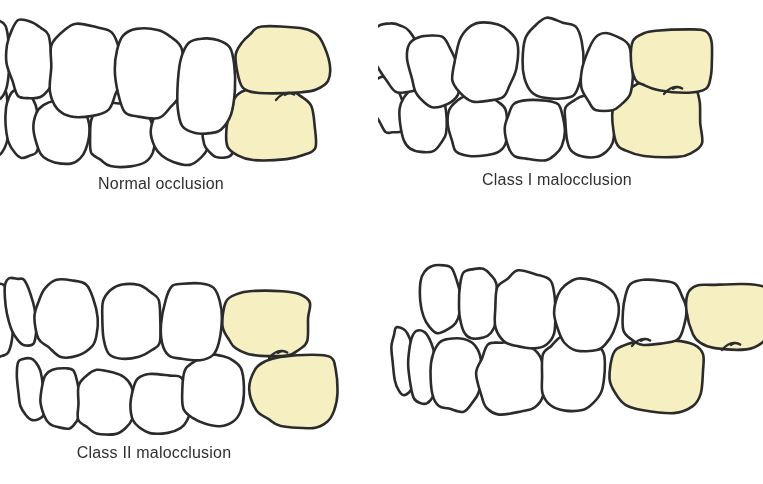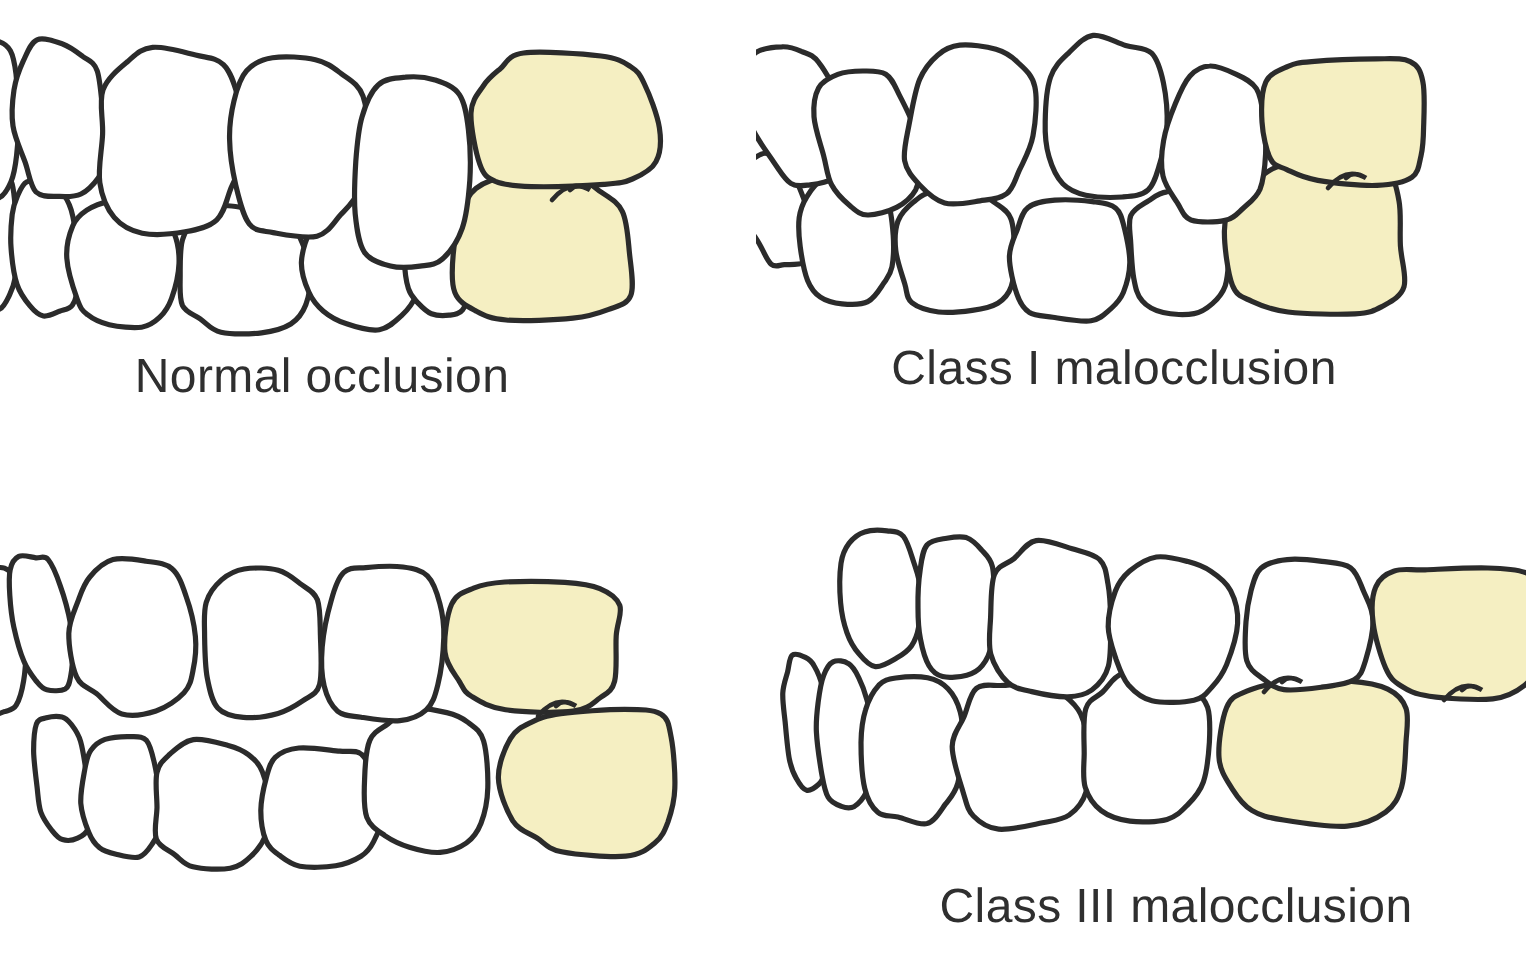--- a/index.html
+++ b/index.html
@@ -16,21 +16,21 @@
   #panel-3{left:0;top:248px;width:378px;height:236px;}
   #panel-4{left:378px;top:248px;width:385px;height:236px;}
   .drawing{position:absolute;left:0;display:block;overflow:hidden;}
   #svg-p1{top:8px;width:345px;height:162px;}
   #svg-p2{top:12px;width:345px;height:150px;}
   #svg-p3{top:2px;width:345px;height:190px;}
   #svg-p4{top:2px;width:385px;height:176px;}
   .caption{
     position:absolute;
     transform:translateX(-50%);
-    font-size:24px;
+    font-size:16px;
     letter-spacing:0.2px;
     color:var(--label,#2f2f2f);
     white-space:nowrap;
   }
   #caption-1{left:161px;top:175px;}
   #caption-2{left:179px;top:171px;}
   #caption-3{left:154px;top:196px;}
   #caption-4{left:210px;top:192px;}
 </style>
 </head>
@@ -86,35 +86,35 @@
         <path d="M243.9,143.9C243.7,150.7 242.3,157.0 240.5,161.6C238.7,166.2 236.5,169.1 233.2,171.5C229.8,173.9 224.9,175.8 220.1,176.2C215.4,176.6 209.3,175.0 204.7,173.6C200.1,172.2 196.2,170.3 192.6,167.9C189.1,165.4 185.2,163.4 183.4,158.7C181.7,154.0 182.0,146.0 182.3,139.6C182.5,133.2 182.9,124.8 184.9,120.2C186.8,115.6 190.5,114.5 194.0,111.9C197.6,109.2 201.2,105.3 206.1,104.4C211.0,103.5 218.8,105.2 223.4,106.3C228.1,107.4 230.9,108.8 233.9,111.1C237.0,113.5 240.1,115.0 241.8,120.5C243.4,125.9 244.1,137.0 243.9,143.9Z" fill="#ffffff" stroke="#2b2b2b" stroke-width="2.6" stroke-linejoin="round"></path>
         <path d="M337.4,144.2C337.2,151.2 335.6,156.3 334.0,160.9C332.3,165.4 331.1,168.5 327.5,171.4C324.0,174.3 320.7,177.4 312.9,178.1C305.1,178.8 288.3,177.4 280.8,175.9C273.4,174.3 272.4,171.5 268.3,168.9C264.2,166.3 259.6,165.3 256.4,160.4C253.3,155.4 249.4,146.0 249.2,139.1C249.0,132.3 252.4,124.0 255.2,119.3C257.9,114.7 261.4,113.2 265.6,111.2C269.8,109.1 272.6,108.0 280.4,106.9C288.2,105.8 303.9,104.7 312.3,104.7C320.6,104.7 326.5,104.7 330.4,107.0C334.3,109.4 334.4,112.6 335.6,118.8C336.8,125.0 337.7,137.2 337.4,144.2Z" fill="#f5efc2" stroke="#2b2b2b" stroke-width="2.6" stroke-linejoin="round"></path>
         <path d="M13.2,72.8C13.0,79.6 12.7,85.5 11.8,90.5C11.0,95.4 9.7,100.0 8.1,102.6C6.6,105.1 4.8,105.0 2.4,105.8C-0.0,106.5 -4.2,108.4 -6.5,107.2C-8.9,106.1 -10.1,102.0 -11.7,99.0C-13.4,96.1 -15.7,94.5 -16.5,89.5C-17.3,84.5 -16.5,75.6 -16.6,69.0C-16.6,62.5 -17.2,55.3 -16.5,50.2C-15.8,45.2 -14.2,41.4 -12.4,38.8C-10.5,36.3 -7.9,35.7 -5.5,34.9C-3.1,34.1 -0.1,33.2 2.2,34.1C4.5,35.0 6.8,37.5 8.5,40.1C10.2,42.7 11.7,44.5 12.5,49.9C13.3,55.4 13.3,66.1 13.2,72.8Z" fill="#ffffff" stroke="#2b2b2b" stroke-width="2.6" stroke-linejoin="round"></path>
         <path d="M35.2,61.7C36.3,67.3 36.3,72.1 36.3,76.4C36.3,80.8 36.0,84.8 35.4,87.8C34.8,90.8 34.6,93.3 32.6,94.5C30.6,95.6 25.9,95.6 23.4,94.9C21.0,94.3 20.0,92.8 18.1,90.5C16.2,88.1 13.9,85.3 12.0,80.8C10.1,76.3 8.1,69.0 6.9,63.5C5.7,58.0 5.2,52.5 4.9,47.7C4.6,43.0 4.3,38.1 5.1,34.8C5.8,31.6 7.3,29.2 9.4,28.2C11.5,27.2 15.4,28.6 17.9,28.9C20.3,29.1 22.1,27.5 24.1,29.8C26.1,32.2 28.3,37.5 30.1,42.8C32.0,48.1 34.2,56.1 35.2,61.7Z" fill="#ffffff" stroke="#2b2b2b" stroke-width="2.6" stroke-linejoin="round"></path>
         <path d="M97.7,68.2C98.3,74.4 97.5,80.5 96.5,85.2C95.6,89.9 95.1,93.0 92.0,96.4C88.9,99.8 83.2,103.7 78.0,105.5C72.8,107.2 65.9,108.4 60.9,107.0C55.9,105.5 52.0,99.9 48.2,96.8C44.4,93.7 40.6,93.4 38.3,88.4C36.0,83.4 34.3,73.0 34.4,66.7C34.6,60.4 37.3,55.3 39.0,50.6C40.7,45.9 41.9,42.0 44.8,38.6C47.7,35.1 51.8,31.1 56.5,29.8C61.2,28.5 68.2,29.8 73.1,30.6C78.0,31.3 82.7,31.5 86.0,34.4C89.4,37.3 91.1,42.4 93.0,48.0C95.0,53.6 97.1,62.0 97.7,68.2Z" fill="#ffffff" stroke="#2b2b2b" stroke-width="2.6" stroke-linejoin="round"></path>
         <path d="M160.2,67.6C160.4,74.7 161.2,86.7 159.8,92.2C158.3,97.6 154.9,97.9 151.5,100.3C148.0,102.7 143.9,105.3 139.0,106.7C134.0,108.1 126.8,109.2 121.7,108.7C116.7,108.3 111.9,107.3 108.9,104.0C105.9,100.7 104.7,94.7 103.6,88.8C102.5,82.8 102.4,74.4 102.3,68.1C102.3,61.9 101.7,55.9 103.1,51.2C104.5,46.4 107.7,42.6 110.9,39.8C114.1,37.1 117.4,35.3 122.1,34.5C126.8,33.7 134.3,33.8 139.1,35.1C143.9,36.4 147.6,39.9 150.9,42.4C154.1,44.8 157.1,45.7 158.7,49.9C160.2,54.1 160.0,60.6 160.2,67.6Z" fill="#ffffff" stroke="#2b2b2b" stroke-width="2.6" stroke-linejoin="round"></path>
         <path d="M221.9,68.7C221.7,75.5 220.4,86.4 218.9,92.4C217.4,98.5 216.3,101.9 213.1,104.9C209.9,107.9 205.3,109.7 199.9,110.3C194.5,110.9 185.7,109.4 180.6,108.6C175.4,107.8 171.9,108.1 168.8,105.6C165.7,103.0 163.4,98.4 162.1,93.1C160.8,87.7 160.5,80.6 161.1,73.5C161.7,66.3 163.8,56.5 165.6,50.3C167.3,44.0 169.0,38.9 171.9,36.2C174.8,33.4 178.1,34.2 183.0,33.8C188.0,33.3 196.4,32.8 201.5,33.5C206.6,34.2 210.6,34.9 213.7,37.9C216.8,41.0 218.6,46.6 219.9,51.7C221.3,56.8 222.1,61.9 221.9,68.7Z" fill="#ffffff" stroke="#2b2b2b" stroke-width="2.6" stroke-linejoin="round"></path>
         <path d="M308.1,67.9C307.7,74.3 308.7,85.4 307.3,90.6C306.0,95.8 303.4,96.5 299.9,99.0C296.4,101.5 294.3,104.6 286.5,105.6C278.6,106.6 261.3,106.2 252.8,104.9C244.4,103.7 239.7,100.6 235.8,98.2C232.0,95.9 232.0,94.6 229.8,90.9C227.6,87.2 223.2,82.6 222.5,76.2C221.8,69.7 223.4,57.4 225.8,52.1C228.2,46.7 232.4,45.9 236.8,44.1C241.2,42.3 244.8,41.5 252.4,41.0C260.0,40.6 274.5,40.7 282.4,41.2C290.3,41.7 295.3,42.3 299.9,44.3C304.5,46.2 308.5,48.7 309.9,52.7C311.2,56.6 308.5,61.6 308.1,67.9Z" fill="#f5efc2" stroke="#2b2b2b" stroke-width="2.6" stroke-linejoin="round"></path>
         <path d="M 269 108 Q 278 97 288 103 Q 282 99 278 103" fill="none" stroke="#2b2b2b" stroke-width="2.3" stroke-linecap="round"></path>
       </svg>
+    <div class="caption" id="caption-3">Class II malocclusion</div>
   </section>
 
   <section class="panel" id="panel-4">
     <svg id="svg-p4" class="drawing" viewBox="0 0 385 176">
         <path d="M36.6,112.1C37.1,117.3 37.1,121.0 36.7,125.1C36.3,129.2 35.1,134.0 34.2,136.8C33.3,139.6 33.0,140.6 31.5,142.0C30.0,143.4 27.2,145.6 25.3,145.1C23.4,144.7 21.6,141.9 20.2,139.3C18.7,136.8 17.7,134.4 16.7,129.7C15.8,125.1 15.1,116.7 14.6,111.2C14.0,105.6 13.2,100.7 13.4,96.5C13.6,92.3 15.0,89.0 15.8,85.9C16.6,82.7 16.6,78.8 18.1,77.6C19.6,76.4 22.9,77.8 24.7,78.7C26.6,79.6 27.7,80.4 29.1,83.0C30.6,85.5 32.2,89.1 33.4,94.0C34.7,98.8 36.0,106.9 36.6,112.1Z" fill="#ffffff" stroke="#2b2b2b" stroke-width="2.6" stroke-linejoin="round"></path>
         <path d="M58.2,113.5C58.7,119.2 59.1,128.8 58.6,134.2C58.1,139.6 56.9,142.6 55.4,145.7C53.8,148.9 51.3,151.9 49.2,153.2C47.1,154.4 44.9,154.0 42.7,153.2C40.5,152.4 37.6,151.4 36.0,148.5C34.3,145.7 33.7,141.4 32.7,136.0C31.8,130.5 30.5,121.8 30.2,116.0C29.9,110.2 30.5,105.7 31.1,101.0C31.7,96.3 32.5,91.2 33.8,87.8C35.0,84.5 36.4,81.9 38.5,80.9C40.6,79.9 44.1,80.4 46.2,81.8C48.4,83.1 49.9,85.8 51.4,88.9C52.9,91.9 54.4,95.9 55.5,100.0C56.6,104.1 57.7,107.8 58.2,113.5Z" fill="#ffffff" stroke="#2b2b2b" stroke-width="2.6" stroke-linejoin="round"></path>
         <path d="M103.3,120.8C103.1,126.7 102.3,136.4 100.9,141.6C99.4,146.8 97.3,148.7 94.7,152.1C92.2,155.5 89.5,160.7 85.5,161.8C81.5,162.8 75.1,159.4 71.0,158.5C66.9,157.6 63.7,158.5 60.9,156.1C58.1,153.8 55.8,150.1 54.4,144.3C53.0,138.5 52.5,127.7 52.5,121.2C52.6,114.6 53.3,109.6 54.8,104.9C56.2,100.1 58.9,95.3 61.4,92.6C64.0,90.0 65.8,89.6 69.9,89.0C74.0,88.4 81.5,88.0 85.8,88.9C90.2,89.8 93.3,91.5 96.0,94.4C98.7,97.2 100.9,101.5 102.1,105.9C103.3,110.3 103.6,114.8 103.3,120.8Z" fill="#ffffff" stroke="#2b2b2b" stroke-width="2.6" stroke-linejoin="round"></path>
         <path d="M166.1,123.6C166.5,130.1 166.5,140.3 165.0,145.9C163.4,151.5 160.2,154.9 156.6,157.5C153.0,160.0 149.1,160.2 143.2,161.4C137.3,162.6 127.1,165.2 121.3,164.6C115.6,164.0 111.6,161.0 108.7,158.0C105.7,154.9 105.4,152.0 103.6,146.2C101.9,140.4 98.0,129.5 98.1,123.2C98.2,116.9 102.0,113.2 104.0,108.4C106.0,103.6 106.9,96.8 110.2,94.2C113.5,91.5 118.4,93.1 124.0,92.7C129.5,92.3 138.5,91.0 143.5,91.8C148.6,92.7 151.0,95.2 154.1,97.7C157.3,100.2 160.4,102.7 162.3,107.0C164.3,111.3 165.6,117.1 166.1,123.6Z" fill="#ffffff" stroke="#2b2b2b" stroke-width="2.6" stroke-linejoin="round"></path>
         <path d="M226.7,121.1C226.3,127.3 225.5,135.6 223.7,140.9C221.9,146.1 218.9,149.3 215.8,152.4C212.8,155.5 210.3,158.3 205.5,159.7C200.7,161.0 192.5,161.3 187.0,160.6C181.5,159.8 176.3,158.1 172.6,155.3C168.9,152.5 166.1,148.3 164.6,143.6C163.2,138.9 164.0,133.3 164.1,126.8C164.1,120.3 163.3,109.5 164.9,104.4C166.4,99.3 170.1,99.0 173.3,96.0C176.5,93.0 179.0,87.6 184.2,86.4C189.4,85.2 199.0,87.7 204.5,88.9C210.0,90.0 213.8,90.9 217.3,93.4C220.9,95.9 224.2,99.1 225.8,103.7C227.3,108.3 227.0,114.9 226.7,121.1Z" fill="#ffffff" stroke="#2b2b2b" stroke-width="2.6" stroke-linejoin="round"></path>
         <path d="M325.0,121.0C324.6,127.5 324.5,137.6 322.8,143.5C321.1,149.3 319.3,152.8 314.8,156.1C310.3,159.4 304.1,162.4 295.6,163.1C287.1,163.7 271.7,161.3 263.8,160.0C255.8,158.7 252.1,157.8 247.9,155.2C243.6,152.6 240.9,148.8 238.1,144.4C235.4,140.0 231.9,135.5 231.5,128.7C231.0,121.9 233.0,109.2 235.3,103.7C237.6,98.2 240.4,97.8 245.4,95.6C250.3,93.5 256.5,91.8 265.0,90.9C273.6,90.1 288.2,89.9 296.7,90.6C305.2,91.2 311.2,92.3 315.9,94.6C320.6,96.9 323.5,99.8 325.0,104.2C326.5,108.5 325.4,114.4 325.0,121.0Z" fill="#f5efc2" stroke="#2b2b2b" stroke-width="2.6" stroke-linejoin="round"></path>
         <path d="M82.1,44.2C82.4,49.5 82.0,58.8 81.3,63.6C80.5,68.4 79.5,70.4 77.7,73.0C75.9,75.5 73.5,77.2 70.5,78.9C67.5,80.6 62.9,83.7 59.7,83.3C56.6,83.0 53.7,79.6 51.4,76.8C49.0,74.0 47.0,70.7 45.5,66.4C44.0,62.2 42.8,57.1 42.3,51.3C41.8,45.5 41.8,36.7 42.5,31.7C43.2,26.8 44.5,24.3 46.5,21.7C48.5,19.1 51.1,17.0 54.3,16.0C57.4,14.9 62.3,15.0 65.5,15.4C68.8,15.8 71.4,15.5 73.7,18.2C75.9,20.9 77.6,27.2 79.0,31.5C80.4,35.8 81.7,38.8 82.1,44.2Z" fill="#ffffff" stroke="#2b2b2b" stroke-width="2.6" stroke-linejoin="round"></path>
         <path d="M119.1,50.9C119.0,57.3 118.8,66.7 117.8,72.1C116.9,77.4 115.2,80.2 113.1,82.8C111.0,85.4 108.7,86.7 105.4,87.6C102.1,88.5 96.5,89.1 93.3,88.3C90.1,87.5 88.3,86.0 86.5,82.9C84.6,79.7 83.1,74.2 82.2,69.4C81.2,64.5 81.0,59.6 81.0,53.9C80.9,48.1 81.3,40.1 82.1,34.9C82.8,29.7 83.3,25.2 85.5,22.5C87.7,19.9 92.1,19.7 95.4,19.1C98.7,18.5 102.3,17.9 105.2,18.8C108.1,19.8 110.7,22.5 112.8,25.0C115.0,27.4 117.2,29.0 118.2,33.3C119.2,37.7 119.1,44.4 119.1,50.9Z" fill="#ffffff" stroke="#2b2b2b" stroke-width="2.6" stroke-linejoin="round"></path>
         <path d="M177.3,59.2C177.3,66.0 177.7,77.1 176.2,83.1C174.6,89.1 171.3,92.5 167.9,95.0C164.5,97.5 160.9,98.2 155.9,98.4C150.9,98.5 142.9,97.0 137.9,95.8C132.9,94.7 129.3,94.3 125.9,91.2C122.5,88.1 118.8,82.5 117.4,77.1C116.0,71.7 117.0,65.4 117.3,58.7C117.6,52.1 117.3,42.2 119.2,37.3C121.2,32.4 125.5,32.1 129.0,29.3C132.4,26.5 135.2,21.1 140.1,20.3C144.9,19.5 152.8,22.8 158.1,24.4C163.4,26.0 169.0,26.9 171.9,29.9C174.9,32.8 175.1,37.1 176.0,42.0C176.9,46.9 177.2,52.3 177.3,59.2Z" fill="#ffffff" stroke="#2b2b2b" stroke-width="2.6" stroke-linejoin="round"></path>
         <path d="M240.8,61.7C240.5,67.8 237.4,77.0 235.3,82.3C233.1,87.6 230.8,90.5 228.0,93.5C225.3,96.4 224.0,99.0 219.0,100.1C214.0,101.3 203.4,101.7 198.0,100.4C192.5,99.1 189.2,95.9 186.2,92.5C183.3,89.0 181.8,84.6 180.1,79.8C178.5,74.9 176.2,69.1 176.1,63.3C176.0,57.6 178.0,50.1 179.7,45.5C181.5,40.8 183.4,38.4 186.8,35.5C190.2,32.7 195.3,29.3 200.2,28.5C205.0,27.8 211.5,29.6 216.0,30.8C220.6,32.0 224.0,33.3 227.5,35.7C231.1,38.1 235.1,41.0 237.3,45.3C239.6,49.7 241.2,55.5 240.8,61.7Z" fill="#ffffff" stroke="#2b2b2b" stroke-width="2.6" stroke-linejoin="round"></path>
         <path d="M308.5,60.0C308.7,65.6 306.3,75.1 304.8,80.1C303.2,85.1 302.7,87.7 299.1,89.9C295.4,92.2 288.6,92.8 282.8,93.6C276.9,94.4 268.9,95.5 264.0,94.8C259.1,94.1 256.5,91.7 253.4,89.3C250.3,86.9 246.8,85.2 245.4,80.4C244.0,75.7 244.6,66.7 245.0,60.8C245.4,55.0 246.3,49.9 247.5,45.4C248.8,41.0 249.5,36.7 252.5,34.1C255.5,31.5 260.5,30.3 265.6,29.8C270.7,29.2 277.7,30.0 283.0,30.7C288.3,31.4 293.8,31.4 297.3,33.9C300.8,36.5 302.0,41.6 303.9,45.9C305.8,50.3 308.4,54.3 308.5,60.0Z" fill="#ffffff" stroke="#2b2b2b" stroke-width="2.6" stroke-linejoin="round"></path>
         <path d="M395.1,61.5C394.0,67.9 390.6,78.4 388.8,83.5C387.0,88.7 387.7,90.0 384.3,92.6C380.9,95.3 376.4,98.5 368.4,99.4C360.5,100.3 344.3,99.2 336.7,98.1C329.0,97.0 326.0,95.2 322.4,92.9C318.7,90.5 317.1,89.2 314.8,84.0C312.5,78.7 309.4,68.3 308.6,61.6C307.7,54.9 308.0,47.9 309.8,43.6C311.5,39.2 314.9,36.9 319.1,35.5C323.2,34.0 326.8,35.1 334.6,34.9C342.4,34.6 357.5,33.7 365.9,34.0C374.4,34.2 380.2,34.6 385.1,36.4C390.0,38.3 393.8,41.0 395.4,45.2C397.1,49.3 396.2,55.1 395.1,61.5Z" fill="#f5efc2" stroke="#2b2b2b" stroke-width="2.6" stroke-linejoin="round"></path>
         <path d="M 254 96 Q 263 85 273 91 Q 267 87 263 91" fill="none" stroke="#2b2b2b" stroke-width="2.3" stroke-linecap="round"></path>
         <path d="M 344 100 Q 353 89 363 95 Q 357 91 353 95" fill="none" stroke="#2b2b2b" stroke-width="2.3" stroke-linecap="round"></path>
       </svg>
-    <div class="caption" id="caption-4">Class III malocclusion</div>
   </section>
 
 </div>
 
 </body></html>

